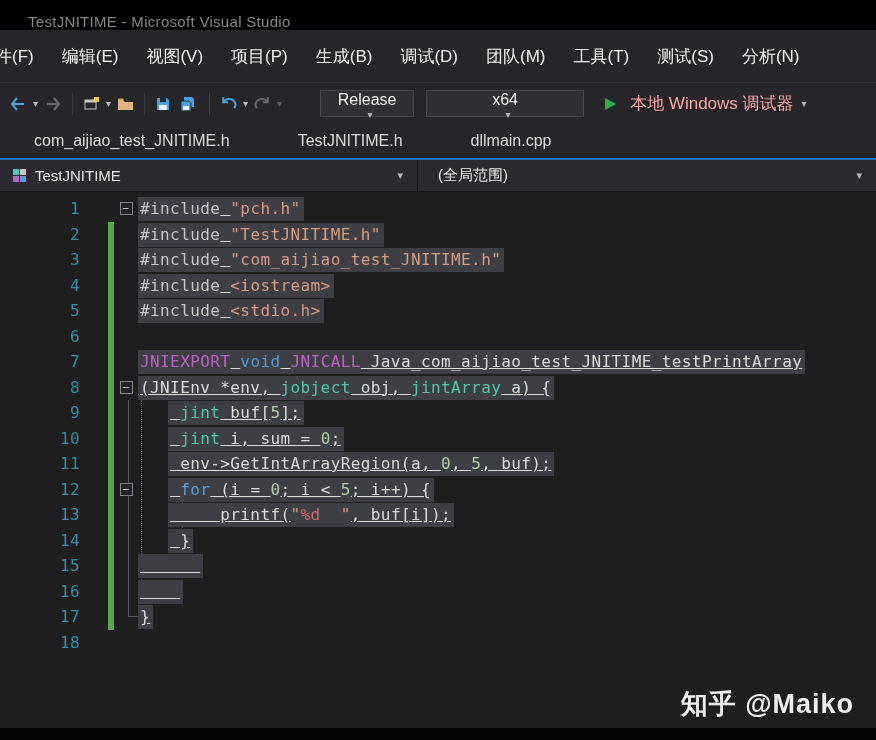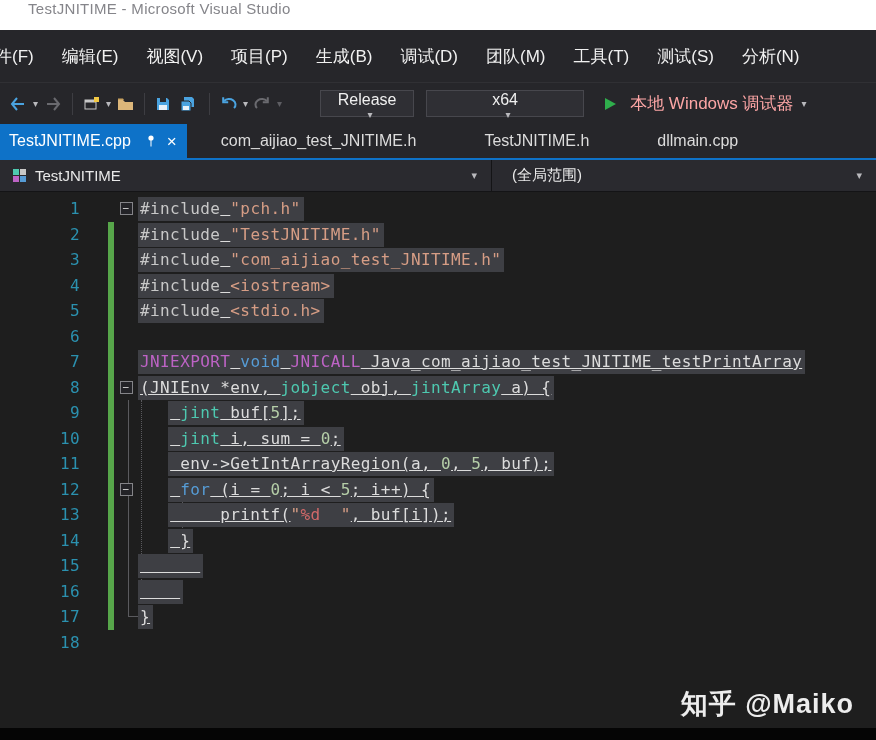--- a/index.html
+++ b/index.html
@@ -9,21 +9,21 @@
     --iconblue:#4aa3e0; --run:#2fae4c;
   }
   *{box-sizing:border-box;}
   html,body{margin:0;padding:0;}
   body{
     width:876px;height:740px;overflow:hidden;position:relative;
     background:var(--editor);
     font-family:"Liberation Sans",sans-serif;
   }
   
-  .titlebar{height:30px;background:#ffffff;display:flex;align-items:flex-start;padding-left:28px;}
+  .titlebar{height:30px;background:#000000;display:flex;align-items:flex-end;padding-left:28px;}
   .titlebar .wtitle{color:#85858a;font-size:15px;letter-spacing:.3px;}
   .menubar{height:52px;background:var(--chrome);display:flex;align-items:center;}
   .menu-item{color:#f1f1f1;font-size:17px;padding:0 14px;cursor:default;white-space:nowrap;}
   .menu-item:first-child{margin-left:-36px;}
   .toolbar{height:42px;background:var(--chrome);display:flex;align-items:center;padding:0 5px;border-top:1px solid #303034;}
   .tb{background:transparent;border:none;padding:3px 4px;display:flex;align-items:center;cursor:default;}
   .chev{color:#b9b9bd;font-size:10px;margin:0 2px;}
   .chev.dim{color:#5d5d62;}
   .sep{width:1px;height:22px;background:#3d3d42;margin:0 6px;}
   .combo{display:flex;align-items:center;justify-content:space-between;background:#2f2f34;border:1px solid #47474d;height:27px;padding:0 8px;color:#f0f0f0;font-size:16px;flex-direction:column;}
@@ -31,21 +31,21 @@
   .run-label{color:#fca5a5;font-size:17px;margin:0 6px 0 8px;white-space:nowrap;}
   
   .tabbar{height:36px;background:var(--chrome);display:flex;align-items:stretch;border-bottom:2px solid var(--accent);}
   .tab{display:flex;align-items:center;padding:0 34px;color:#dcdcdc;font-size:16px;white-space:nowrap;cursor:default;}
   .tab.active{background:var(--accent);color:#fff;padding:0 10px 0 9px;}
   .tab .pin{margin-left:14px;display:flex;align-items:center;}
   .tab .close{margin-left:10px;font-size:17px;line-height:1;color:#fff;}
   
   .navbar{height:32px;background:#2a2a2f;display:flex;border-bottom:1px solid #141416;}
   .nav-combo{display:flex;align-items:center;color:#e9e9e9;font-size:15px;padding:0 12px;}
-  .nav-combo.left{width:492px;border-right:1px solid #141416;}
+  .nav-combo.left{width:418px;border-right:1px solid #141416;}
   .nav-combo.right{flex:1;}
   .nav-combo .lbl{margin-left:8px;}
   .nav-combo .chev{margin-left:auto;font-size:11px;}
   
   .editor{position:relative;padding-top:4px;}
   .line{display:flex;height:25.5px;line-height:25.5px;position:relative;z-index:2;
         font-family:"DejaVu Sans Mono",monospace;font-size:16px;letter-spacing:.4px;}
   .num{width:80px;text-align:right;color:var(--lnum);}
   .cbar{width:6px;margin-left:28px;}
   .cbar.on{background:var(--green);}
@@ -157,30 +157,20 @@
   <button class="tb" style="margin-left:14px;">
     <svg width="16" height="16" viewBox="0 0 16 16">
         <polygon points="3,2 14,8 3,14" fill="#2fae4c"></polygon>
       </svg>
   </button>
   <span class="run-label">本地 Windows 调试器</span>
   <span class="chev">▾</span>
 </div>
 
 <div class="tabbar">
-    <div class="tab active">
-      <span>TestJNITIME.cpp</span>
-      <span class="pin">
-        <svg width="12" height="14" viewBox="0 0 12 14">
-          <circle cx="6" cy="4" r="2.6" fill="#fff"></circle>
-          <rect x="5.5" y="6" width="1" height="6.5" fill="#fff"></rect>
-        </svg>
-      </span>
-      <span class="close">×</span>
-    </div>
     <div class="tab">
       <span>com_aijiao_test_JNITIME.h</span>
     </div>
     <div class="tab">
       <span>TestJNITIME.h</span>
     </div>
     <div class="tab">
       <span>dllmain.cpp</span>
     </div>
   </div>

